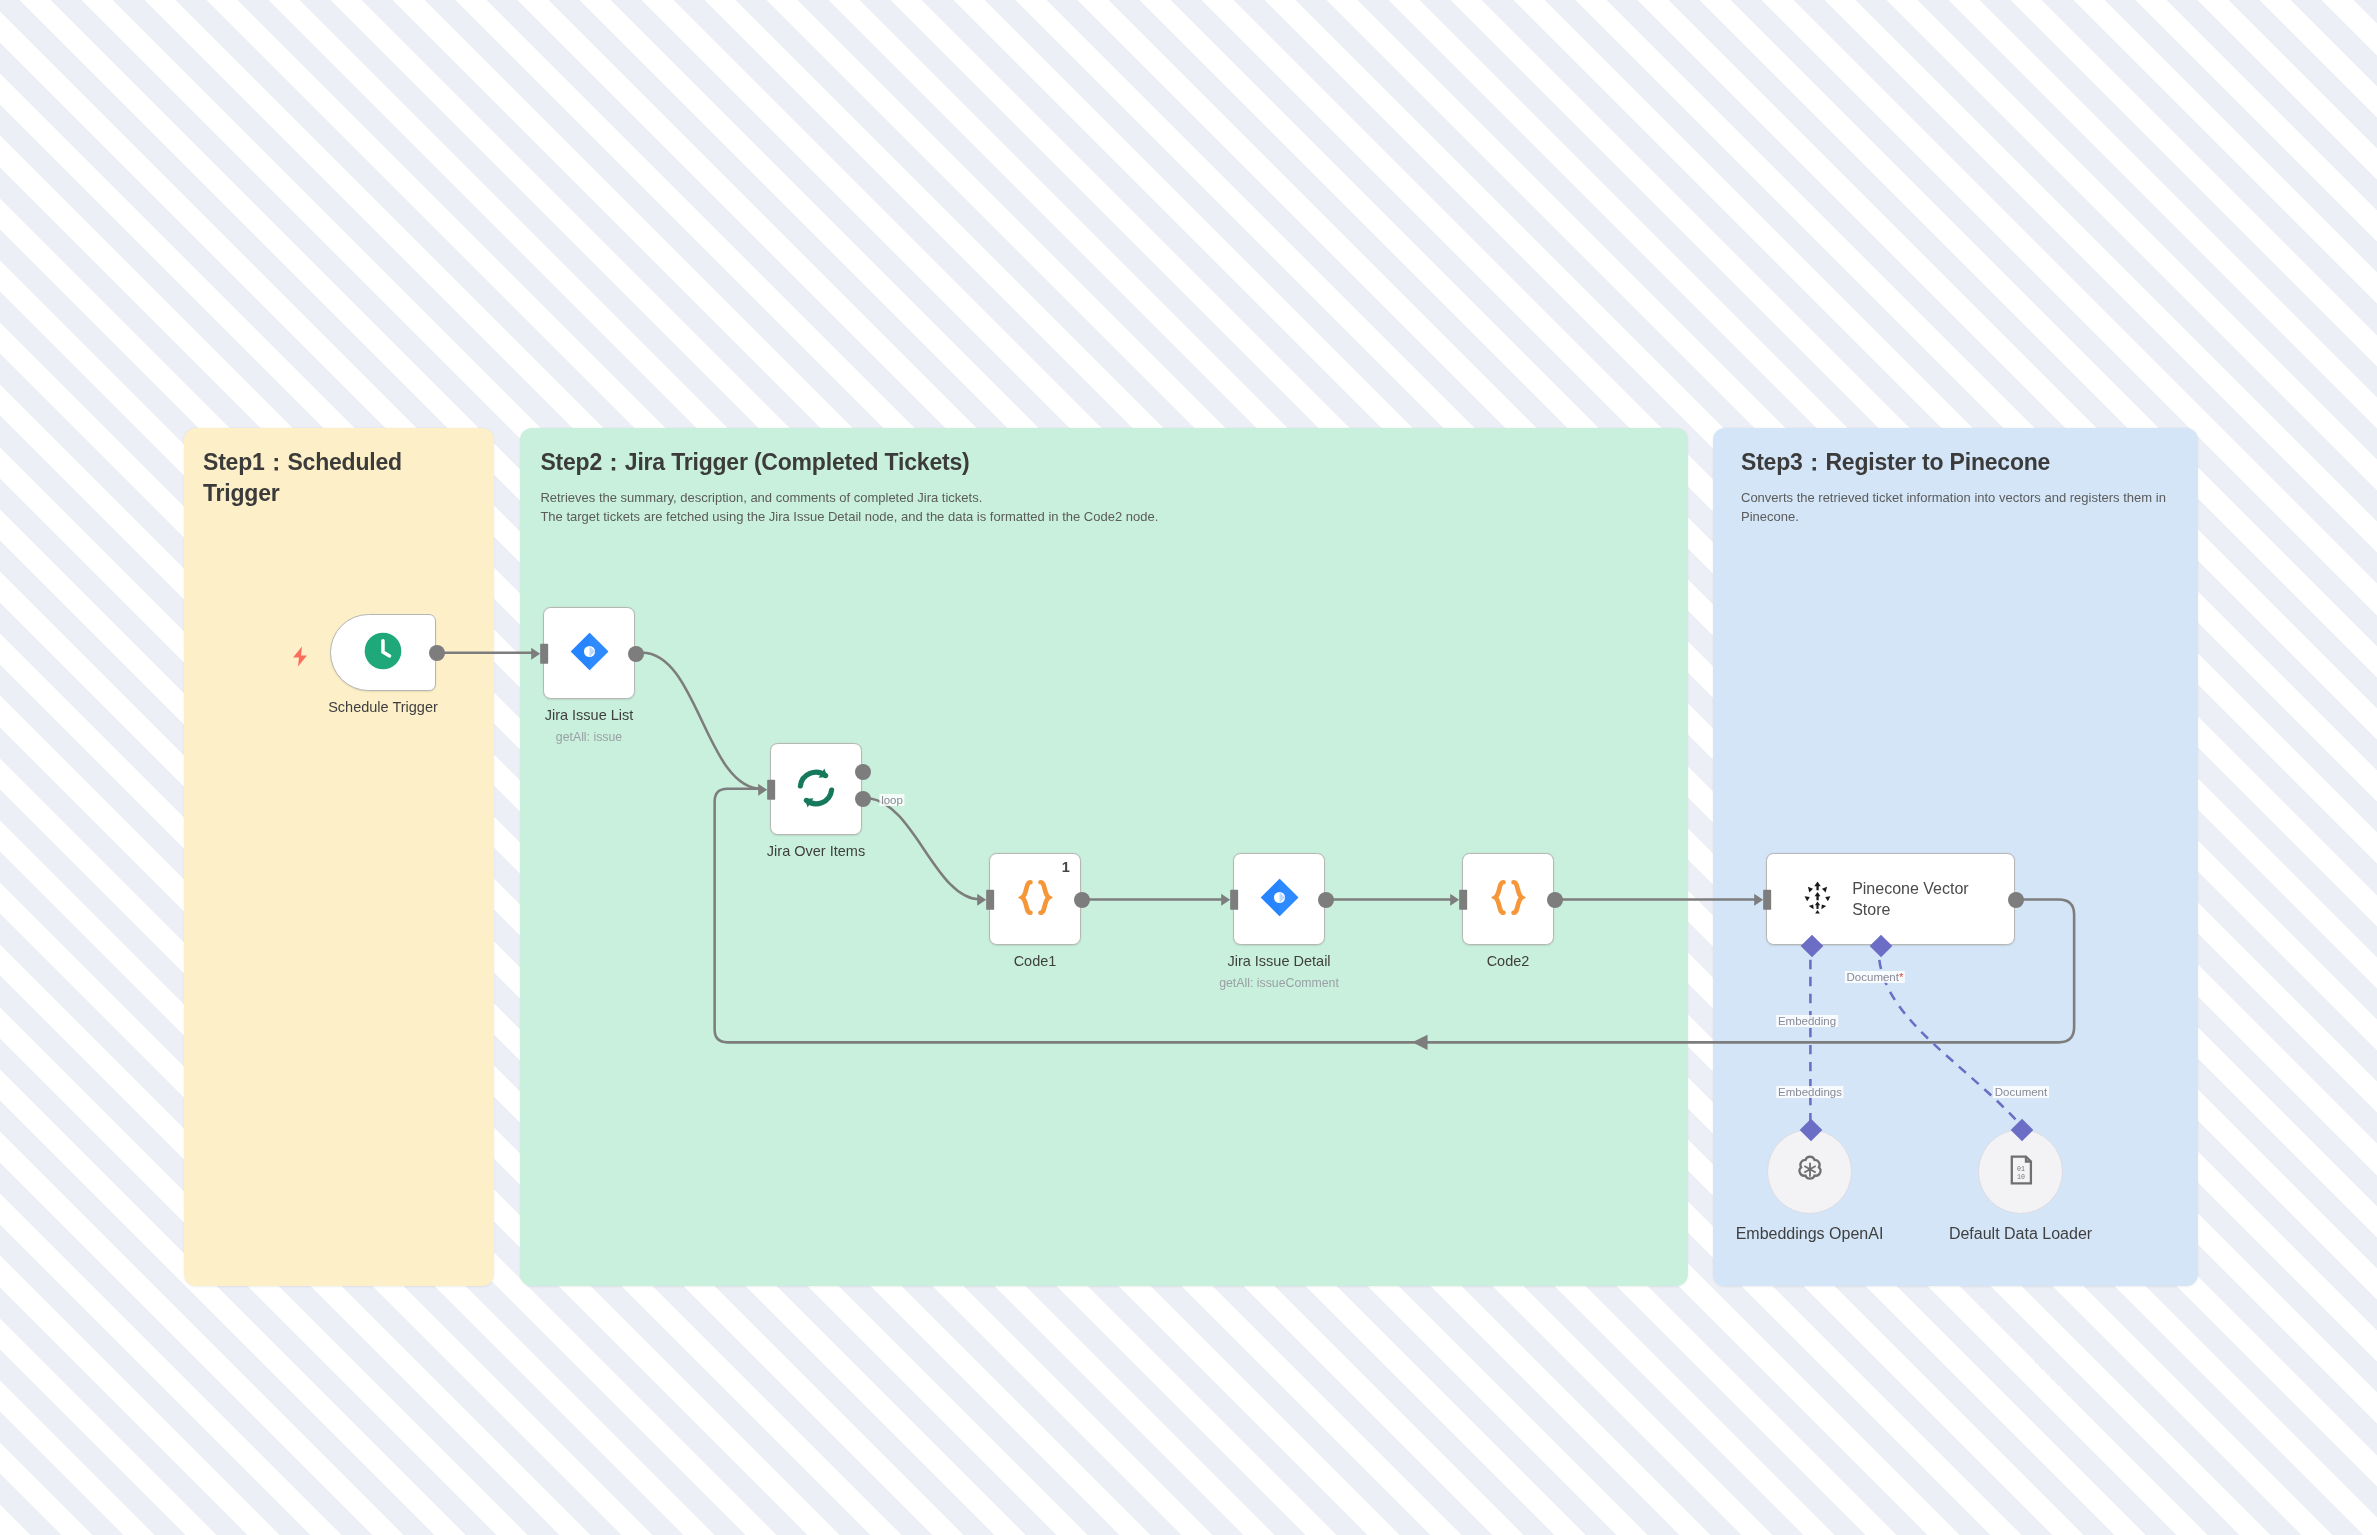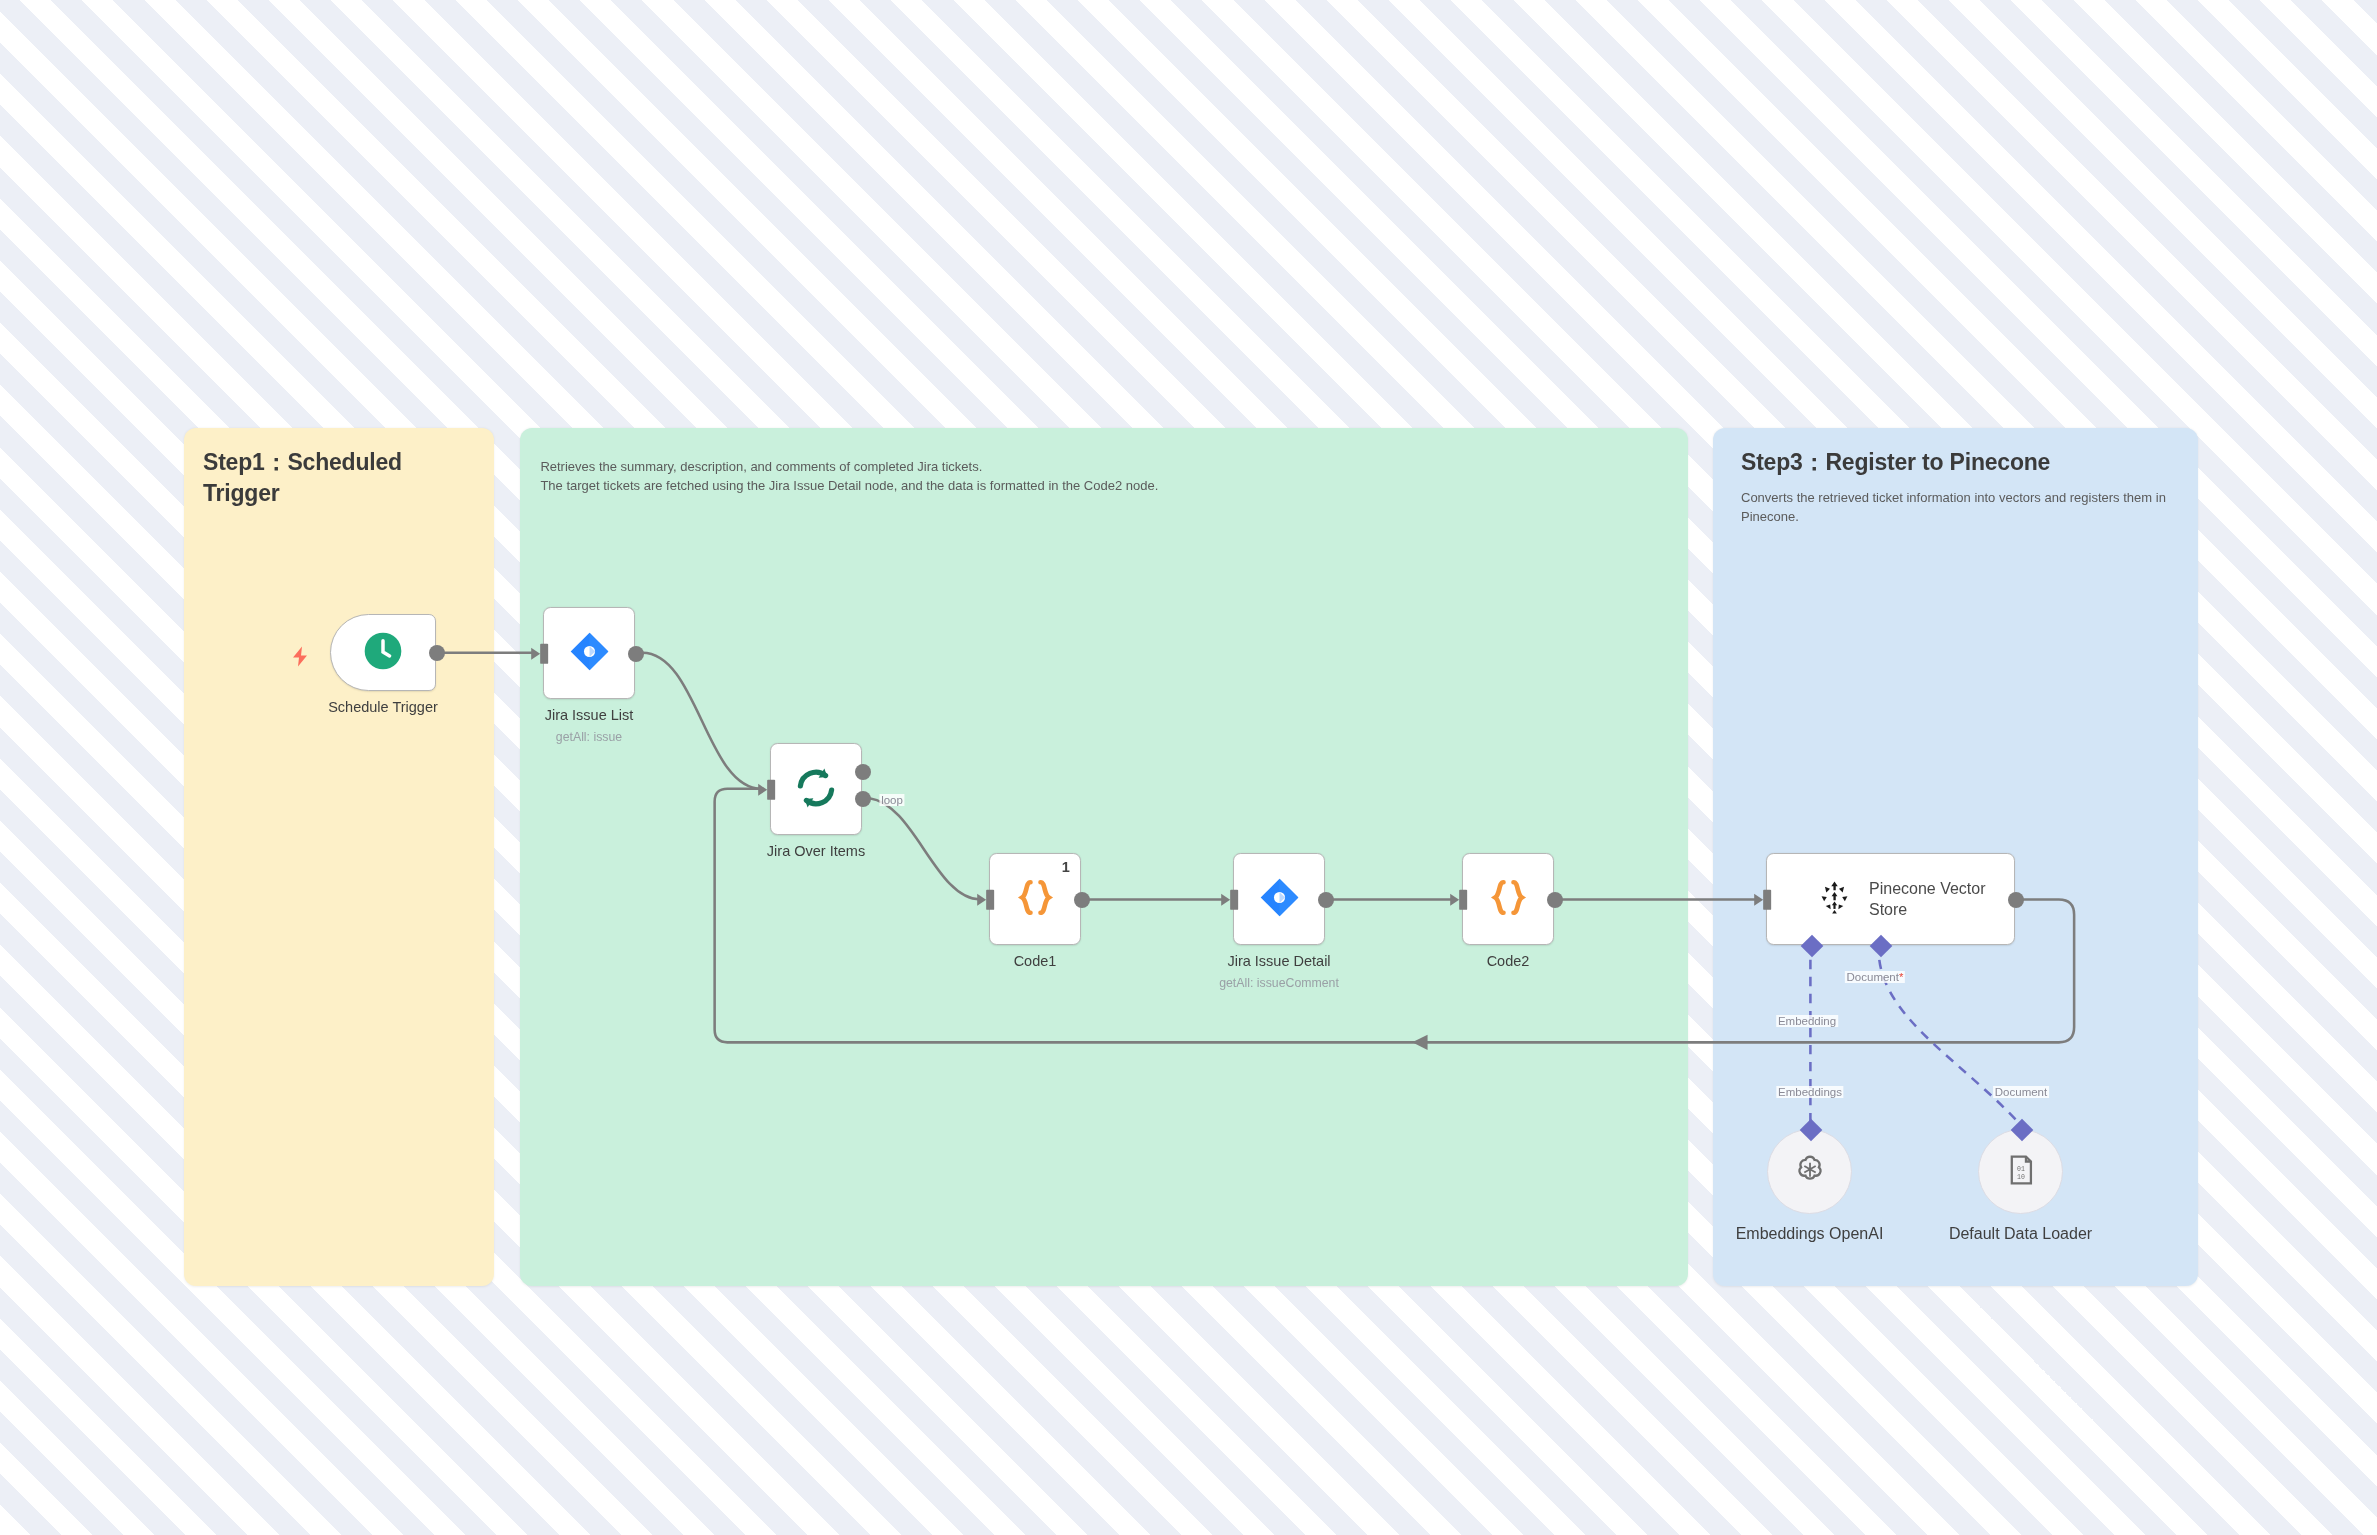--- a/index.html
+++ b/index.html
@@ -125,21 +125,21 @@
   
   #node-schedule-trigger { left: 330px; top: 614px; width: 106px; height: 77px; }
   #node-jira-issue-list  { left: 543px; top: 607px; width: 92px; height: 92px; }
   #node-loop-over-items  { left: 770px; top: 743px; width: 92px; height: 92px; }
   #node-code1            { left: 989px; top: 853px; width: 92px; height: 92px; }
   #node-jira-issue-detail{ left: 1233px; top: 853px; width: 92px; height: 92px; }
   #node-code2            { left: 1462px; top: 853px; width: 92px; height: 92px; }
 
   #node-pinecone {
     left: 1766px; top: 853px; width: 249px; height: 92px;
-    justify-content: flex-end;
+    justify-content: center;
     padding-left: 15.3px;
     gap: 16px;
   }
   #node-pinecone .pc-title {
     font-size: 16px;
     color: #4a4a4a;
     line-height: 1.32;
     max-width: 145px;
   }
 
@@ -220,20 +220,21 @@
 <div id="canvas">
 
   <div class="panel" id="panel-step1">
     <div class="panel-inner">
       <div class="panel-title">Step1：Scheduled Trigger</div>
     </div>
   </div>
 
   <div class="panel" id="panel-step2">
     <div class="panel-inner">
+      <div class="panel-title">Step2：Jira Trigger (Completed Tickets)</div>
       <div class="panel-desc" id="desc2">
           <div>Retrieves the summary, description, and comments of completed Jira tickets.</div>
           <div>The target tickets are fetched using the Jira Issue Detail node, and the data is formatted in the Code2 node.</div>
         </div>
     </div>
   </div>
 
   <div class="panel" id="panel-step3">
     <div class="panel-inner">
       <div class="panel-title">Step3：Register to Pinecone</div>

